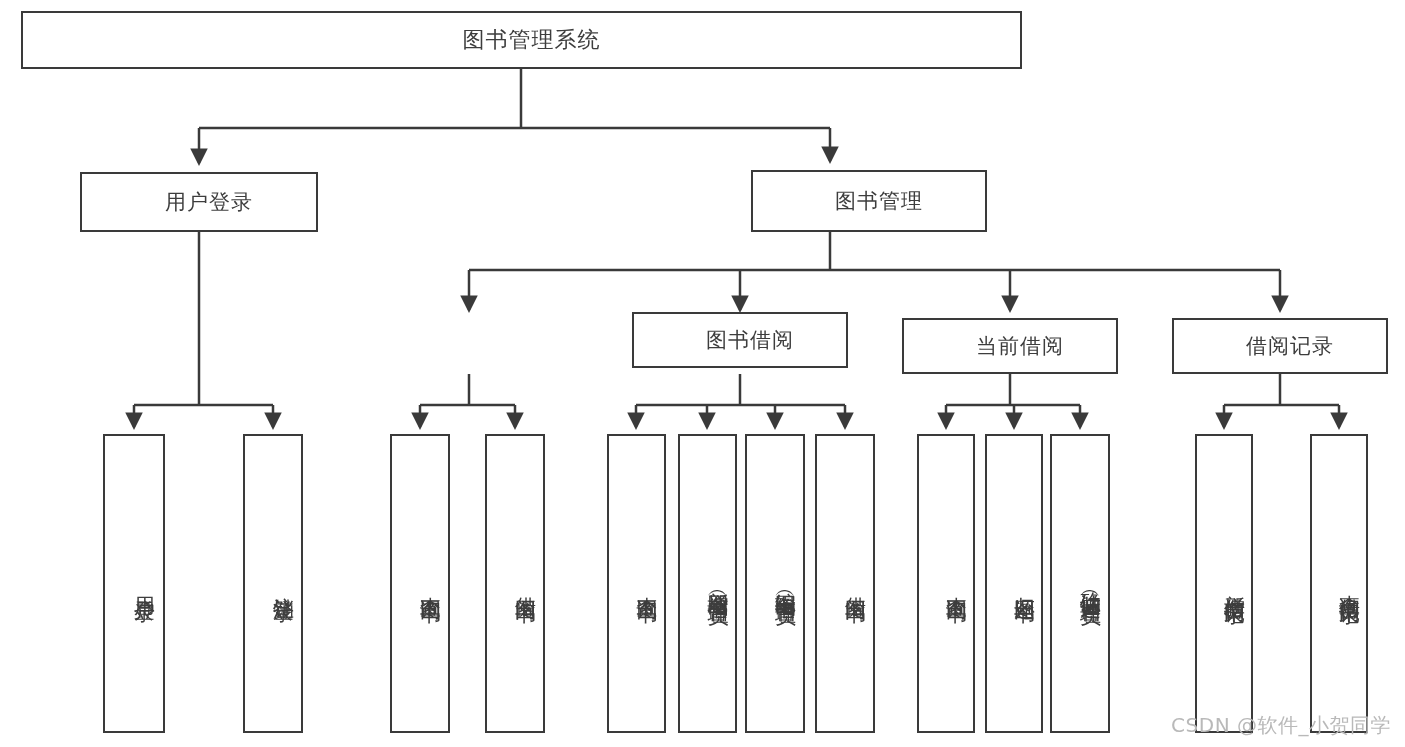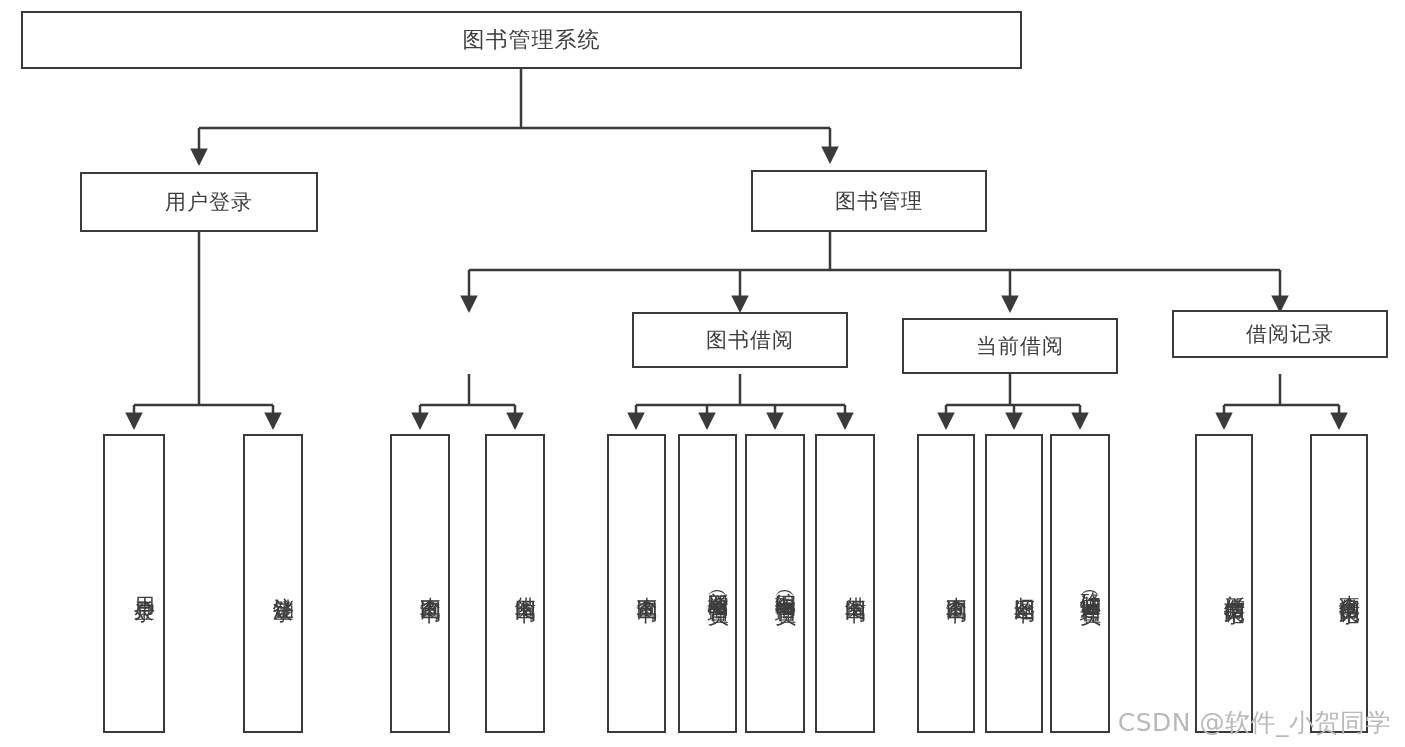--- a/index.html
+++ b/index.html
@@ -53,21 +53,21 @@
     font-size: 21px;
     line-height: 1.18;
     letter-spacing: 2px;
     white-space: nowrap;
     color: #3d3d3d;
   }
   .watermark {
     position: absolute;
     right: 14px;
     bottom: 8px;
-    font-size: 25px;
+    font-size: 20px;
     color: #b9b9b9;
     white-space: nowrap;
     letter-spacing: 0.5px;
   }
 </style>
 </head>
 <body>
 
 <div id="canvas">
 
@@ -121,21 +121,21 @@
     </g>
   </svg>
 
   <div class="node node-h node-root" id="node-root" style="left: 21px; top: 11px; width: 1001px; height: 58px;">图书管理系统</div>
 
   <div class="node node-h" id="l2-0" style="left: 80px; top: 172px; width: 238px; height: 60px;">用户登录</div>
   <div class="node node-h" id="l2-1" style="left: 711px; top: 170px; width: 236px; height: 62px; margin-left: 40px;">图书管理</div>
 
   <div class="node node-h" id="l3-1" style="left: 632px; top: 312px; width: 216px; height: 56px;">图书借阅</div>
   <div class="node node-h" id="l3-2" style="left: 902px; top: 318px; width: 216px; height: 56px;">当前借阅</div>
-  <div class="node node-h" id="l3-3" style="left: 1172px; top: 310px; width: 216px; height: 48px;">借阅记录</div>
+  <div class="node node-h" id="l3-3" style="left: 1172px; top: 318px; width: 216px; height: 56px;">借阅记录</div>
 
   <div class="node node-v" id="lf-0" style="left: 103px; top: 434px; width: 62px; height: 299px;">
     <span class="vtext">用户登录</span>
   </div>
   <div class="node node-v" id="lf-1" style="left: 243px; top: 434px; width: 60px; height: 299px;">
     <span class="vtext">注销登录</span>
   </div>
   <div class="node node-v" id="lf-2" style="left: 390px; top: 434px; width: 60px; height: 299px;">
     <span class="vtext">查询图书</span>
   </div>

